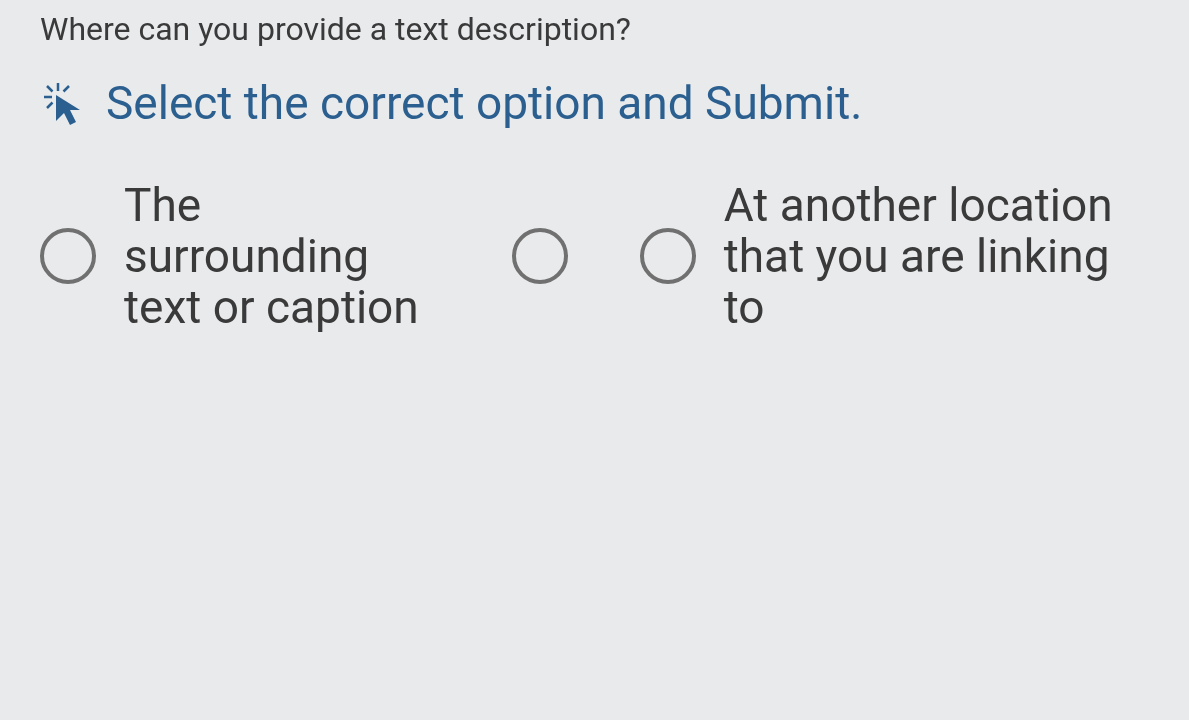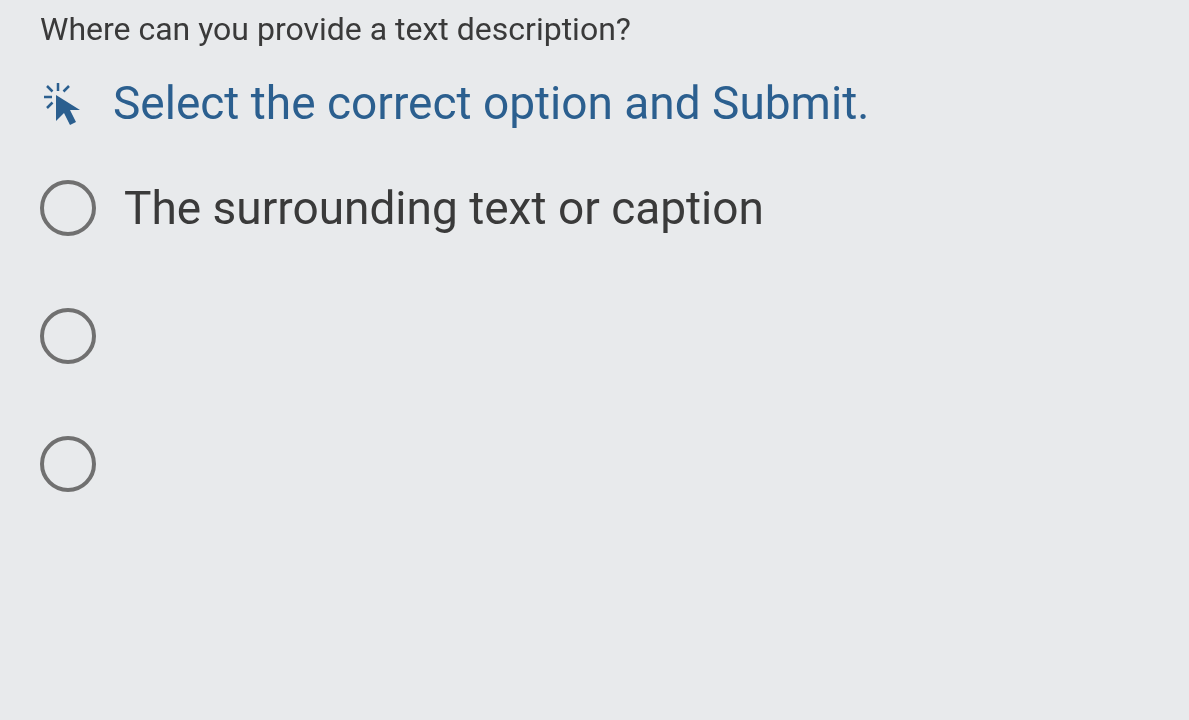--- a/index.html
+++ b/index.html
@@ -30,25 +30,24 @@
     }
     .cursor-icon {
       width: 48px;
       height: 48px;
       flex-shrink: 0;
     }
     .instruction-text {
       font-size: 46px;
       color: #2b5f8f;
       font-weight: 400;
-      margin-left: 7px;
     }
     .options-list {
       display: flex;
-      flex-direction: column;
+      flex-direction: row;
       gap: 72px;
     }
     .option-row {
       display: flex;
       align-items: center;
       gap: 28px;
       cursor: pointer;
     }
     .radio-circle {
       width: 56px;
@@ -87,14 +86,15 @@
 <div class="options-list">
   <div class="option-row">
     <span class="radio-circle"></span>
     <span class="option-label">The surrounding text or caption</span>
   </div>
   <div class="option-row">
     <span class="radio-circle"></span>
   </div>
   <div class="option-row">
     <span class="radio-circle"></span>
+    <span class="option-label">At another location that you are linking to</span>
   </div>
 </div>
 
 </body></html>

